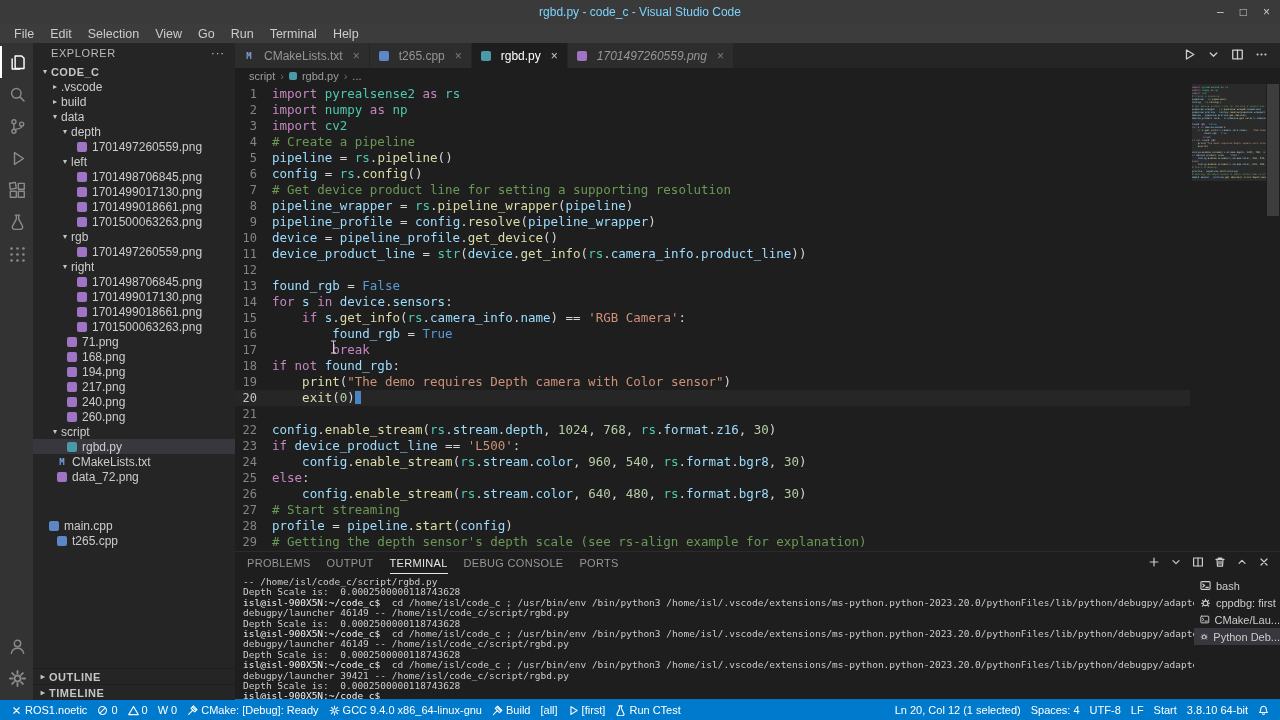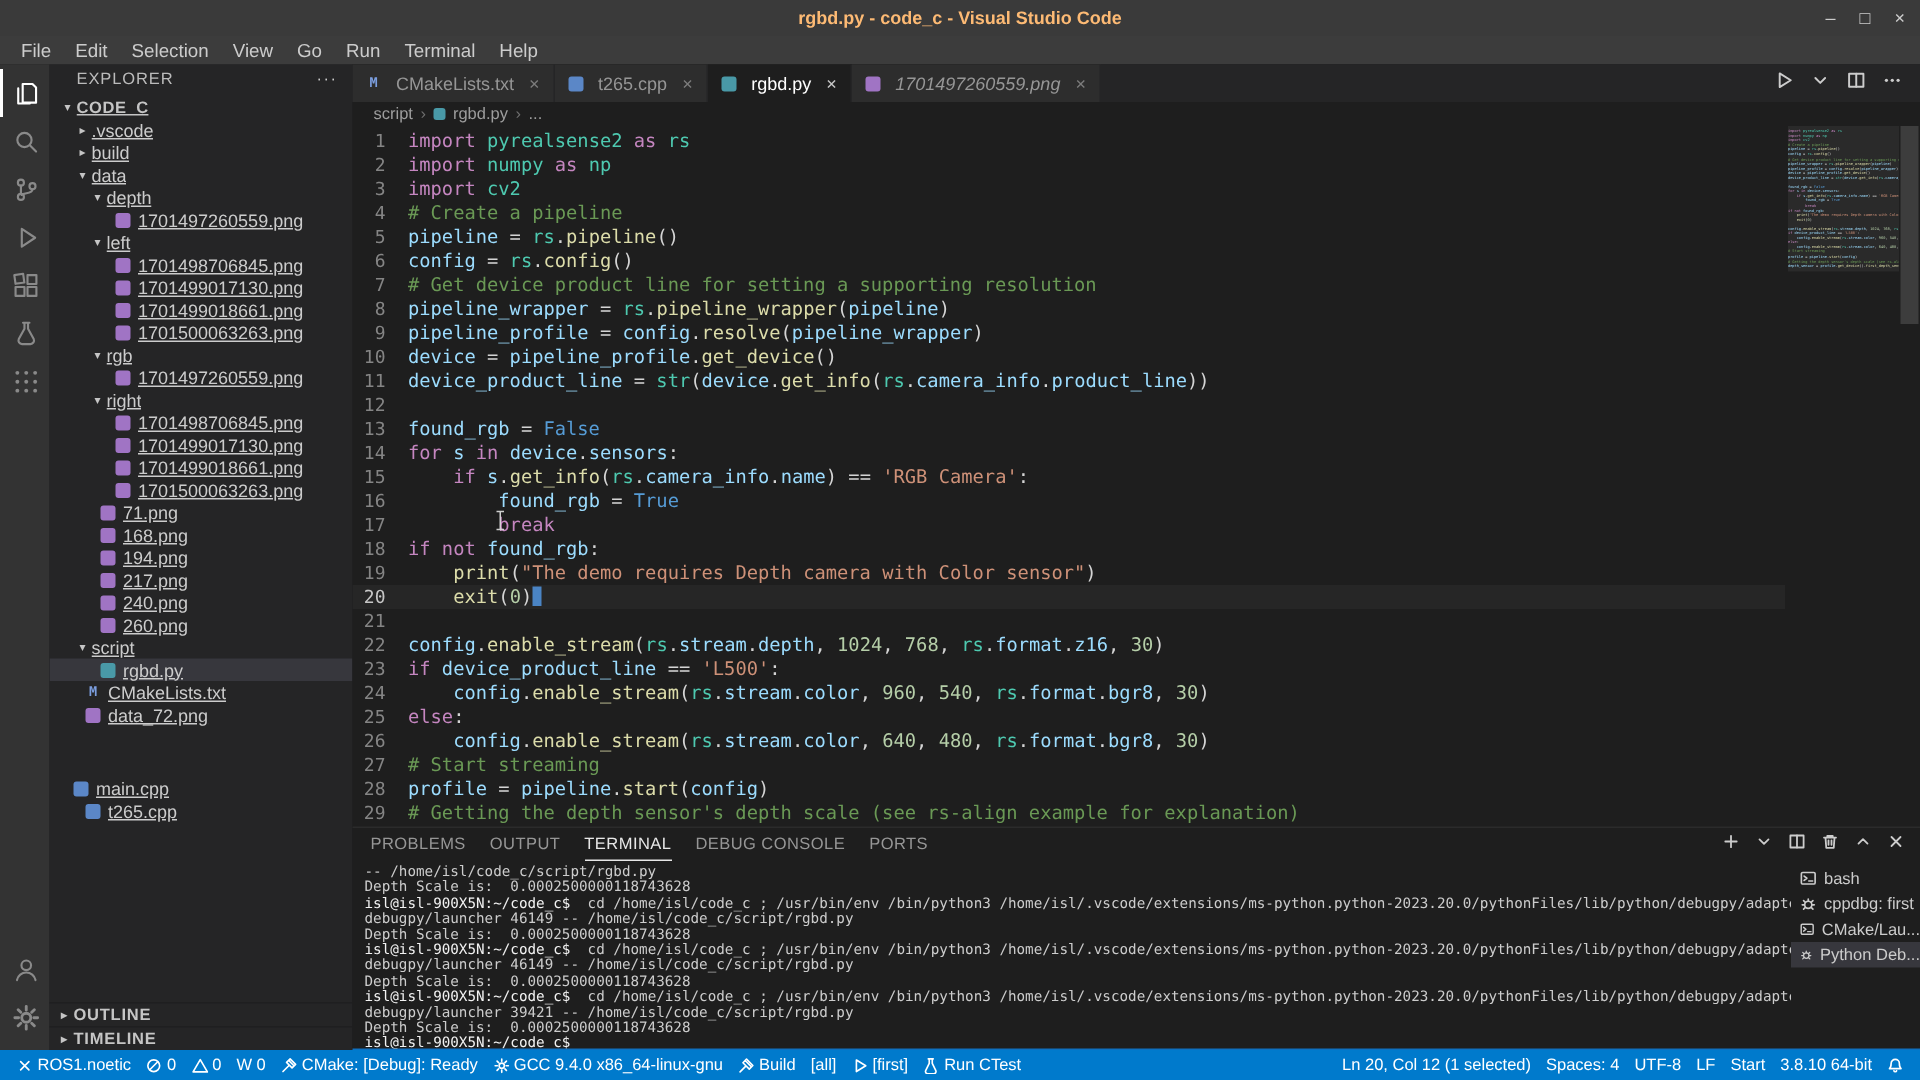--- a/index.html
+++ b/index.html
@@ -2,21 +2,21 @@
 <html><head>
 <meta charset="utf-8">
 <style>
   * { box-sizing: border-box; margin: 0; padding: 0; }
   html,body { width:1280px; height:720px; overflow:hidden; background:#1e1e1e;
     font-family:"Liberation Sans", sans-serif; }
   .window { position:relative; width:1280px; height:720px; background:#1e1e1e; color:#cccccc; }
 
   
   .titlebar { height:24px; background:#3a3a3a; display:flex; align-items:center; justify-content:center; position:relative; }
-  .title { font-size:12px; color:#fdba74;font-weight:bold; }
+  .title { font-size:12px; color:#7dd3fc; }
   .win-controls { position:absolute; right:10px; top:0; height:24px; display:flex; gap:16px; align-items:center; }
   .win-btn { font-size:12px; color:#cccccc; cursor:default; }
 
   
   .menubar { height:19px; background:#3c3c3c; display:flex; align-items:center; padding-left:6px; }
   .menu-item { font-size:12.5px; color:#cccccc; padding:0 8px; }
 
   
   .main { position:absolute; top:43px; bottom:20px; left:0; right:0; display:flex; }
 
@@ -27,21 +27,21 @@
   .act-bottom { margin-top:auto; margin-bottom:6px; }
 
   .sidebar { width:202px; background:#252526; display:flex; flex-direction:column; flex:none; font-size:12px; }
   .sidebar-header { height:21px; line-height:21px; padding-left:18px; font-size:11px; color:#bbbbbb; letter-spacing:.6px; position:relative; flex:none; }
   .sidebar-header .more { position:absolute; right:10px; top:0; color:#cccccc; letter-spacing:1px; }
   .tree { flex:1; overflow:hidden; }
   .tree-row { height:15px; display:flex; align-items:center; white-space:nowrap; color:#cccccc; }
   .tree-row.selected { background:#37373d; }
   .tree-row.root .tlabel { font-weight:bold; font-size:11px; letter-spacing:.4px; color:#c5c5c5; }
   .chev { width:12px; flex:none; font-size:8px; color:#c5c5c5; text-align:center; }
-  .tlabel { overflow:hidden; text-overflow:ellipsis;text-decoration:underline; }
+  .tlabel { overflow:hidden; text-overflow:ellipsis; }
   .fi { width:10px; height:10px; border-radius:2px; margin-right:5px; flex:none; }
   .fi-png { background:#a074c4; }
   .fi-py { background:#4999a7; }
   .fi-cpp { background:#5b87c7; }
   .fi-cmake { background:transparent; color:#7c9fe0; font:bold 9px/10px "DejaVu Sans Mono", monospace; text-align:center; border-radius:0; }
   .side-sections { margin-top:auto; flex:none; }
   .section-row { height:16px; display:flex; align-items:center; font-size:11px; font-weight:bold; letter-spacing:.5px; color:#c5c5c5; border-top:1px solid #1f1f20; padding-left:4px; }
 
   
   .editor-area { flex:1; display:flex; flex-direction:column; min-width:0; background:#1e1e1e; }

